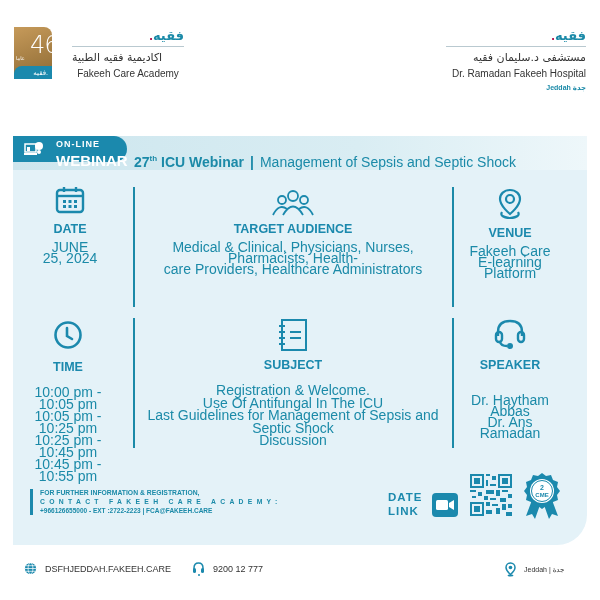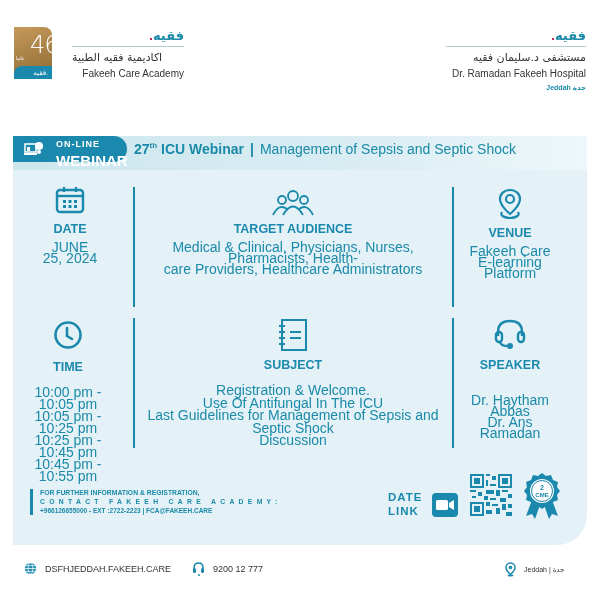--- a/index.html
+++ b/index.html
@@ -14,31 +14,31 @@
   .badge46 .foot { position: absolute; left: 0; right: 0; bottom: 0; height: 13px; background: #1b89ad; color: #fff; font-size: 7px; text-align: right; padding-right: 4px; line-height: 13px; border-radius: 8px 0 0 0; }
 
   .brand-left { position: absolute; left: 72px; top: 28px; width: 112px; }
   .brand-right { position: absolute; right: 14px; top: 28px; width: 140px; text-align: right; }
   .brand-logo { font-size: 13px; font-weight: bold; color: #1b8aa8; text-align: right; height: 16px; }
   .brand-logo .dot { color: #b0174e; }
   .brand-rule { border-top: 1px solid #b9c9d0; margin: 2px 0 4px; }
   .brand-ar { font-size: 11px; color: #333; text-align: right; font-family: "DejaVu Sans", sans-serif; }
   .brand-left .brand-ar { text-align: left; }
   .brand-en { font-size: 10px; color: #333; margin-top: 4px; }
-  .brand-left .brand-en { text-align: right; }
+  .brand-left .brand-en { text-align: center; }
   .brand-city { font-size: 7px; color: #1b8aa8; margin-top: 5px; font-weight: bold; }
 
   
   .titlebar { position: absolute; left: 13px; top: 136px; width: 574px; height: 42px;
     background: linear-gradient(90deg, #cde6ee 0%, #d9edf3 60%, #eef7fa 100%); }
   .online { position: absolute; left: 0; top: 0; height: 26px; width: 114px; background: #1b89ad; border-radius: 0 13px 13px 0; color: #fff; }
   .online .ic { position: absolute; left: 11px; top: 6px; width: 20px; height: 14px; }
   .online .t1 { position: absolute; left: 43px; top: 3px; font-size: 9px; font-weight: bold; letter-spacing: 1px; line-height: 10px; }
   .online .t2 { position: absolute; left: 43px; top: 20px; font-size: 15px; font-weight: bold; line-height: 10px; }
-  .title-main { position: absolute; left: 121px; top: 5px; font-size: 14px; color: #1b8aa8; white-space: nowrap; }
+  .title-main { position: absolute; left: 121px; top: 18px; font-size: 14px; color: #1b8aa8; white-space: nowrap; }
   .title-main b { font-weight: bold; }
   .title-main sup { font-size: 8px; }
   .title-main .sep { margin: 0 6px; font-weight: bold; }
 
   
   .panel { position: absolute; left: 13px; top: 170px; width: 574px; height: 375px; background: #e4f2f8; border-radius: 0 0 30px 0; }
   .vline { position: absolute; width: 1.5px; background: #1b8aa8; }
 
   .cell { position: absolute; text-align: center; color: #1b8aa8; }
   .cell .icon { display: block; margin: 0 auto; }

